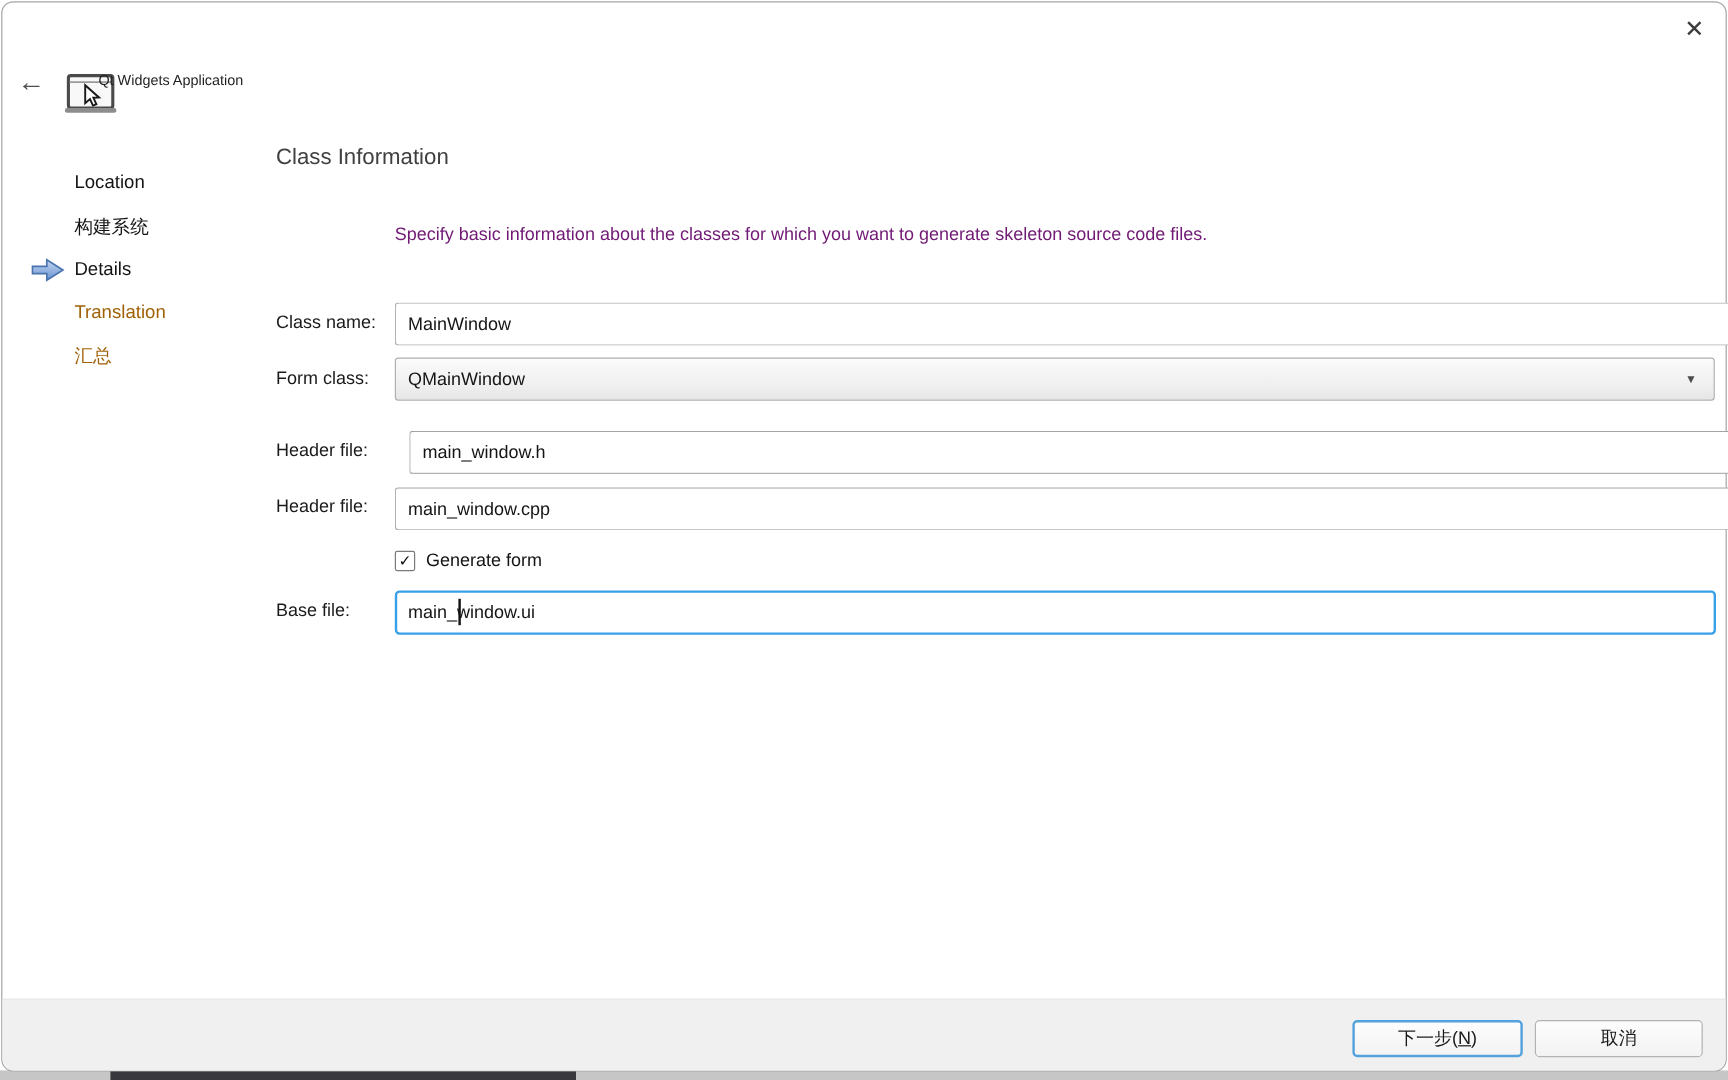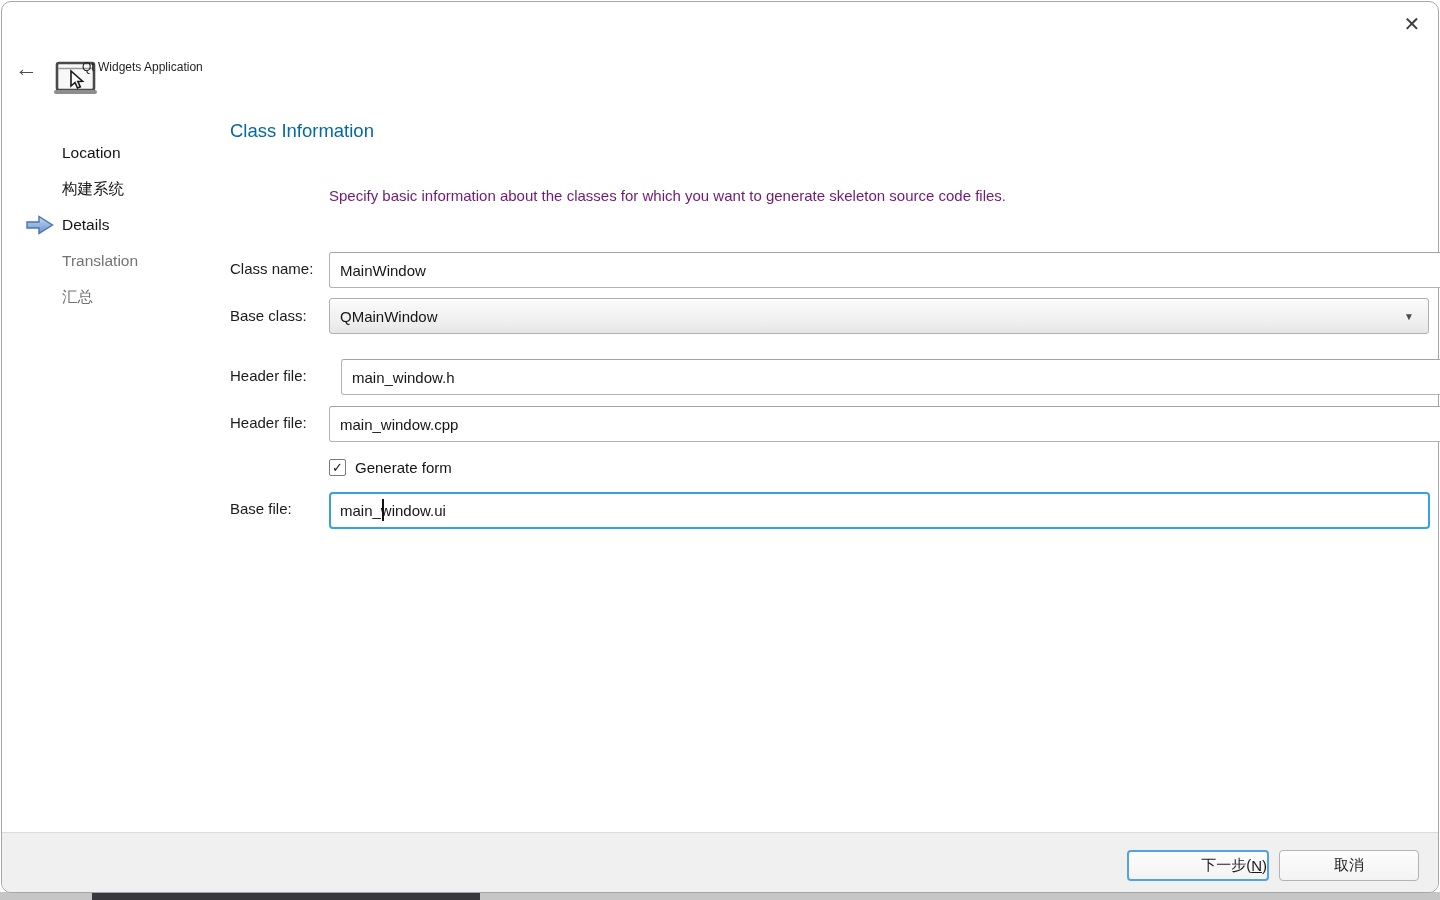--- a/index.html
+++ b/index.html
@@ -22,25 +22,25 @@
 
   .wizard-icon { position:absolute; left:52px; top:59px; z-index:1; }
   .window-title { position:absolute; left:80px; top:58px; z-index:2;
     font-size:12px; color:#1f1f1f; white-space:nowrap; }
 
   .sidebar { position:absolute; left:60px; top:133px; width:180px; }
   .step { position:relative; height:36px; display:flex; align-items:center;
     font-size:15.5px; white-space:nowrap; }
   .step.done, .step.current { color:#141414; }
   .step.current { font-weight:500; }
-  .step.pending { color:#737373; }
+  .step.pending { color:#a16207; }
   .step-arrow { position:absolute; left:-36px; top:8px; width:28px; height:20px; display:none; }
   .step.current .step-arrow { display:block; }
 
-  .heading { position:absolute; left:228px; top:118px; font-size:18.5px; color:#0369a1; }
+  .heading { position:absolute; left:228px; top:118px; font-size:18.5px; color:#404040; }
   .description { position:absolute; left:327px; top:185px; font-size:15px; color:#701a75; }
 
   .field-label { position:absolute; left:228px; font-size:15px; color:#1b1b1b; white-space:nowrap; }
 
   .text-input { position:absolute; left:327px; width:1192px; height:36px;
     border:1px solid #b2b2b2; border-top-color:#a3a3a3; border-radius:3px;
     background:#ffffff; font-family:inherit; font-size:15px; color:#151515;
     padding:0 10px; outline:none; }
   .text-input.focused { border:2px solid #38a0e8; height:37px; border-radius:4px; padding:0 9px; }
 
@@ -57,21 +57,21 @@
     font-size:13px; font-weight:bold; color:#111; line-height:1; }
   .checkbox-label { font-size:15px; color:#141414; }
 
   .caret { position:absolute; left:53px; top:7px; width:1.5px; height:22px; background:#111; }
 
   .footer { position:absolute; left:0; right:0; bottom:0; height:60px;
     background:#f0f0f0; border-top:1px solid #dcdcdc; border-radius:0 0 10px 10px; }
   .btn { position:absolute; top:17px; height:31px; font-family:inherit; font-size:15px;
     color:#191919; display:flex; align-items:center; justify-content:center;
     border-radius:4px; background:linear-gradient(#fdfdfd,#f3f3f3); }
-  .btn-next { right:169px; width:142px; border:2px solid #53a2de;justify-content:flex-end; }
+  .btn-next { right:169px; width:142px; border:2px solid #53a2de; }
   .btn-cancel { right:19px; width:140px; border:1px solid #b3b3b3; }
   .btn-next .key { text-decoration:underline; }
 </style>
 </head>
 <body>
 
 <div class="bottom-strip"></div>
 <div class="taskbar-fragment"></div>
 
 <div class="window">
@@ -120,21 +120,21 @@
       <span>汇总</span>
     </div>
   </div>
 
   <div class="heading">Class Information</div>
   <div class="description">Specify basic information about the classes for which you want to generate skeleton source code files.</div>
 
   <div class="field-label" style="top:258px;">Class name:</div>
   <input class="text-input" style="top: 250px;" type="text" value="MainWindow">
 
-  <div class="field-label" style="top:305px;">Base class:</div>
+  <div class="field-label" style="top:305px;">Form class:</div>
   <div class="combo" style="top:296px;">
     <span>QMainWindow</span>
     <span class="combo-arrow">▼</span>
   </div>
 
   <div class="field-label" style="top:365px;">Header file:</div>
   <input class="text-input" style="top: 357px; margin-left: 12px;" type="text" value="main_window.h">
 
   <div class="field-label" style="top:412px;">Header file:</div>
   <input class="text-input" style="top: 404px;" type="text" value="main_window.cpp">

